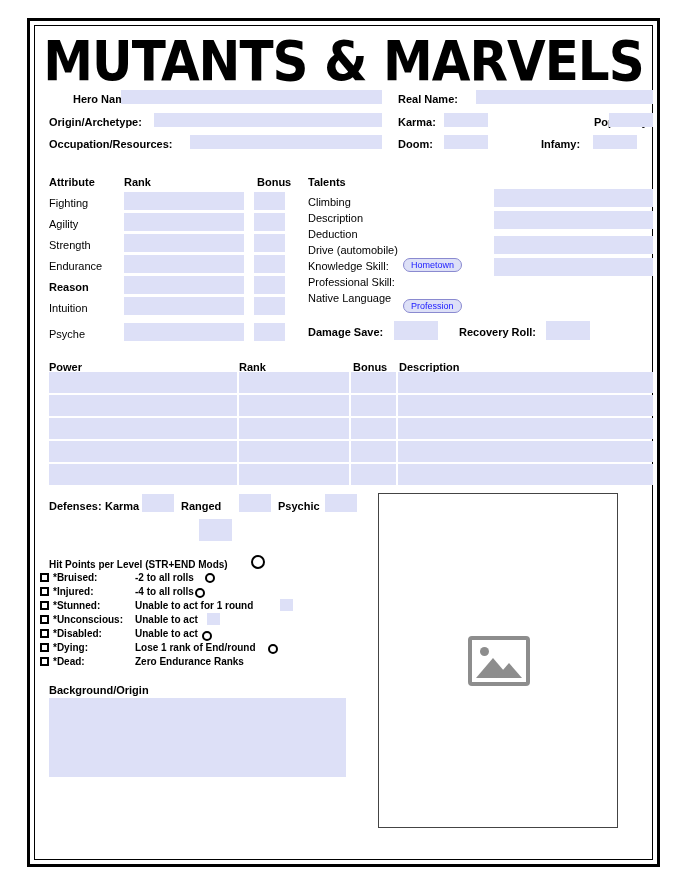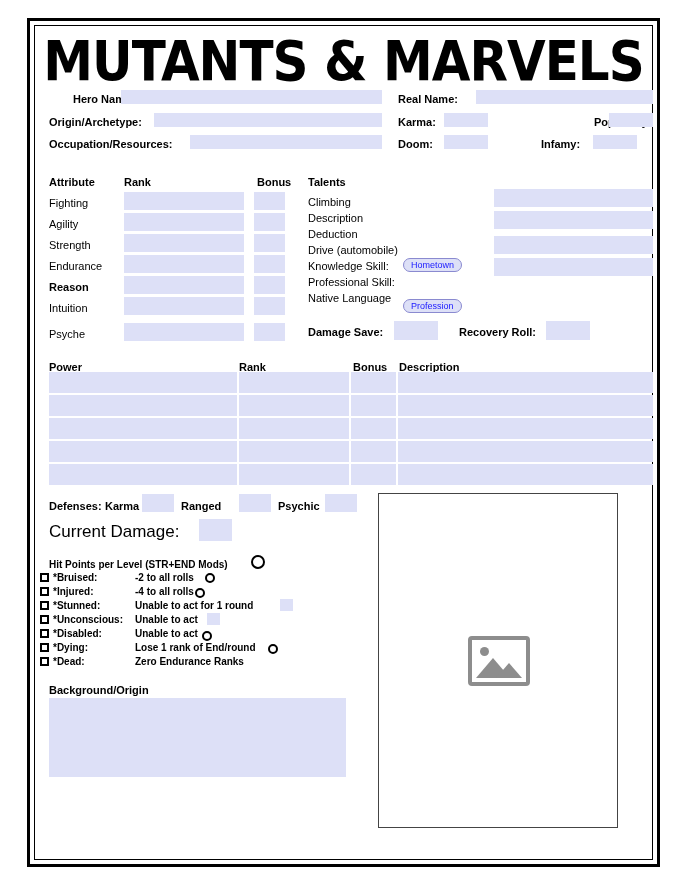--- a/index.html
+++ b/index.html
@@ -277,21 +277,20 @@
     <div class="fld" style="left:363px; top:438px; width:255px; height:21px;"></div>
 
     <div class="lbl b" style="left:14px; top:474px;">Defenses:</div>
     <div class="lbl b" style="left:70px; top:474px;">Karma</div>
     <div class="fld" style="left:107px; top:468px; width:32px; height:18px;"></div>
     <div class="lbl b" style="left:146px; top:474px;">Ranged</div>
     <div class="fld" style="left:204px; top:468px; width:32px; height:18px;"></div>
     <div class="lbl b" style="left:243px; top:474px;">Psychic</div>
     <div class="fld" style="left:290px; top:468px; width:32px; height:18px;"></div>
 
-    <div class="cd-label" style="left:14px; top:496px;">Current Damage:</div>
     <div class="fld" style="left:164px; top:493px; width:33px; height:22px;"></div>
 
     <div class="hp-label" style="left:14px; top:533px;">Hit Points per Level (STR+END Mods)</div>
     <div class="circ" style="left:216px; top:529px; width:14px; height:14px;"></div>
 
     <div class="chk" style="left:5px; top:547px;"></div>
     <div class="stat-label" style="left:18px; top:546px;">*Bruised:</div>
     <div class="stat-desc" style="left:100px; top:546px;">-2 to all rolls</div>
     <div class="circ" style="left:170px; top:547px; width:10px; height:10px;"></div>
 

